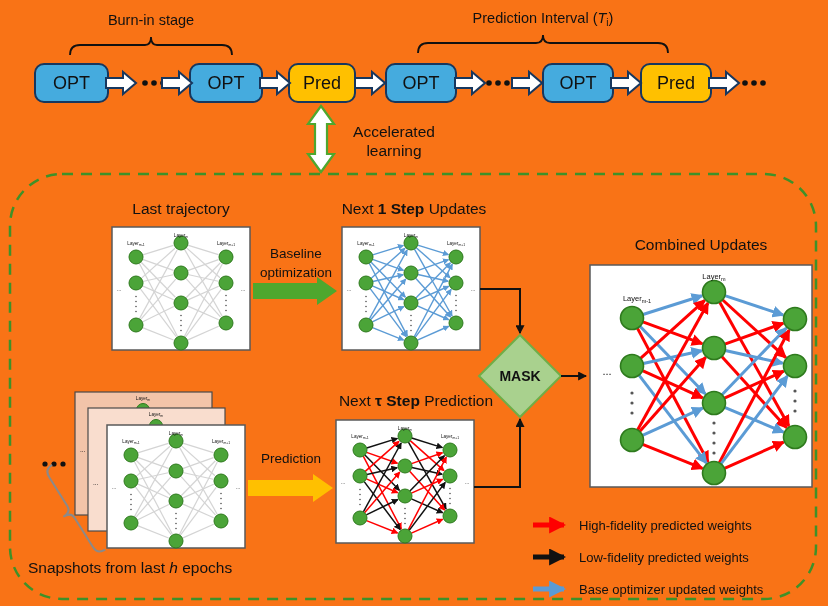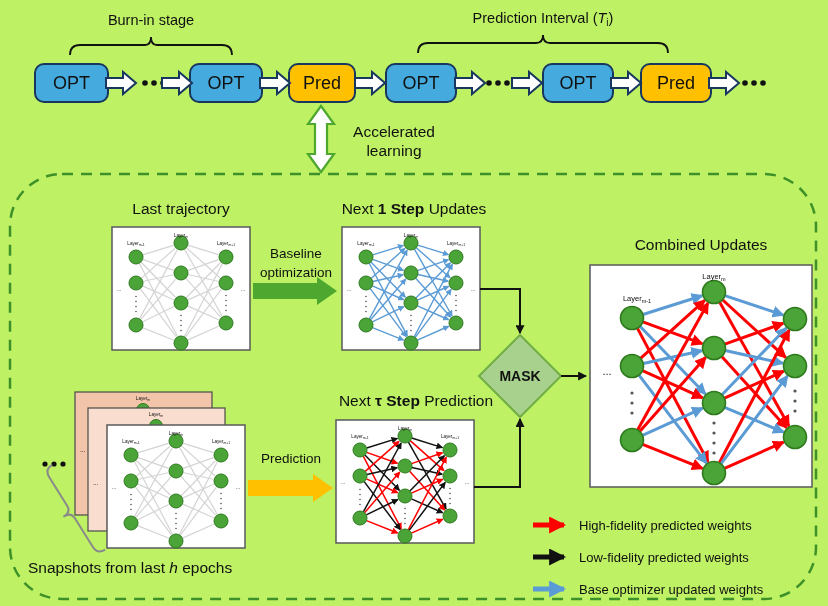--- a/index.html
+++ b/index.html
@@ -1,16 +1,16 @@
 <!DOCTYPE html>
 <html><head>
 <meta charset="utf-8">
 <style>
   html,body{margin:0;padding:0;background:#ffffff;}
-  .fig{position:relative;width:828px;height:606px;background:#bef264;overflow:hidden;}
+  .fig{position:relative;width:828px;height:606px;background:#f97316;overflow:hidden;}
   svg text{font-family:"Liberation Sans","DejaVu Sans",sans-serif;fill:#111111;}
   .t15{font-size:15.5px;}
   .t14{font-size:14.5px;}
   .t13{font-size:13.5px;}
   .leg{font-size:13px;}
   .bold{font-weight:bold;}
 </style>
 </head>
 <body>
 

